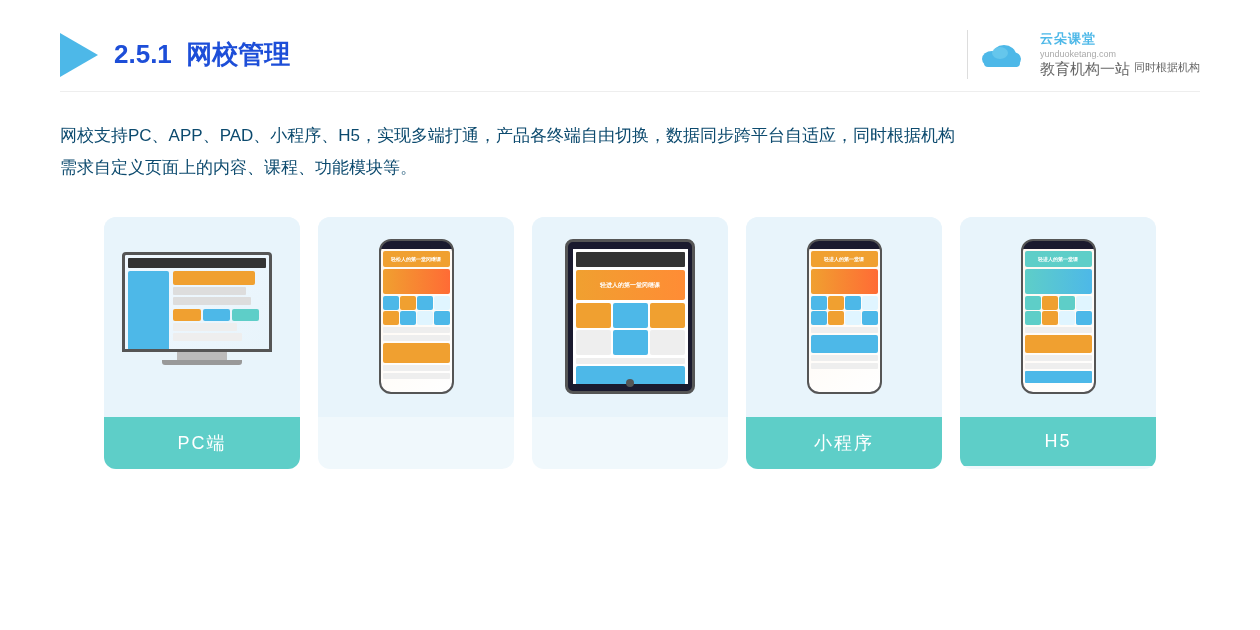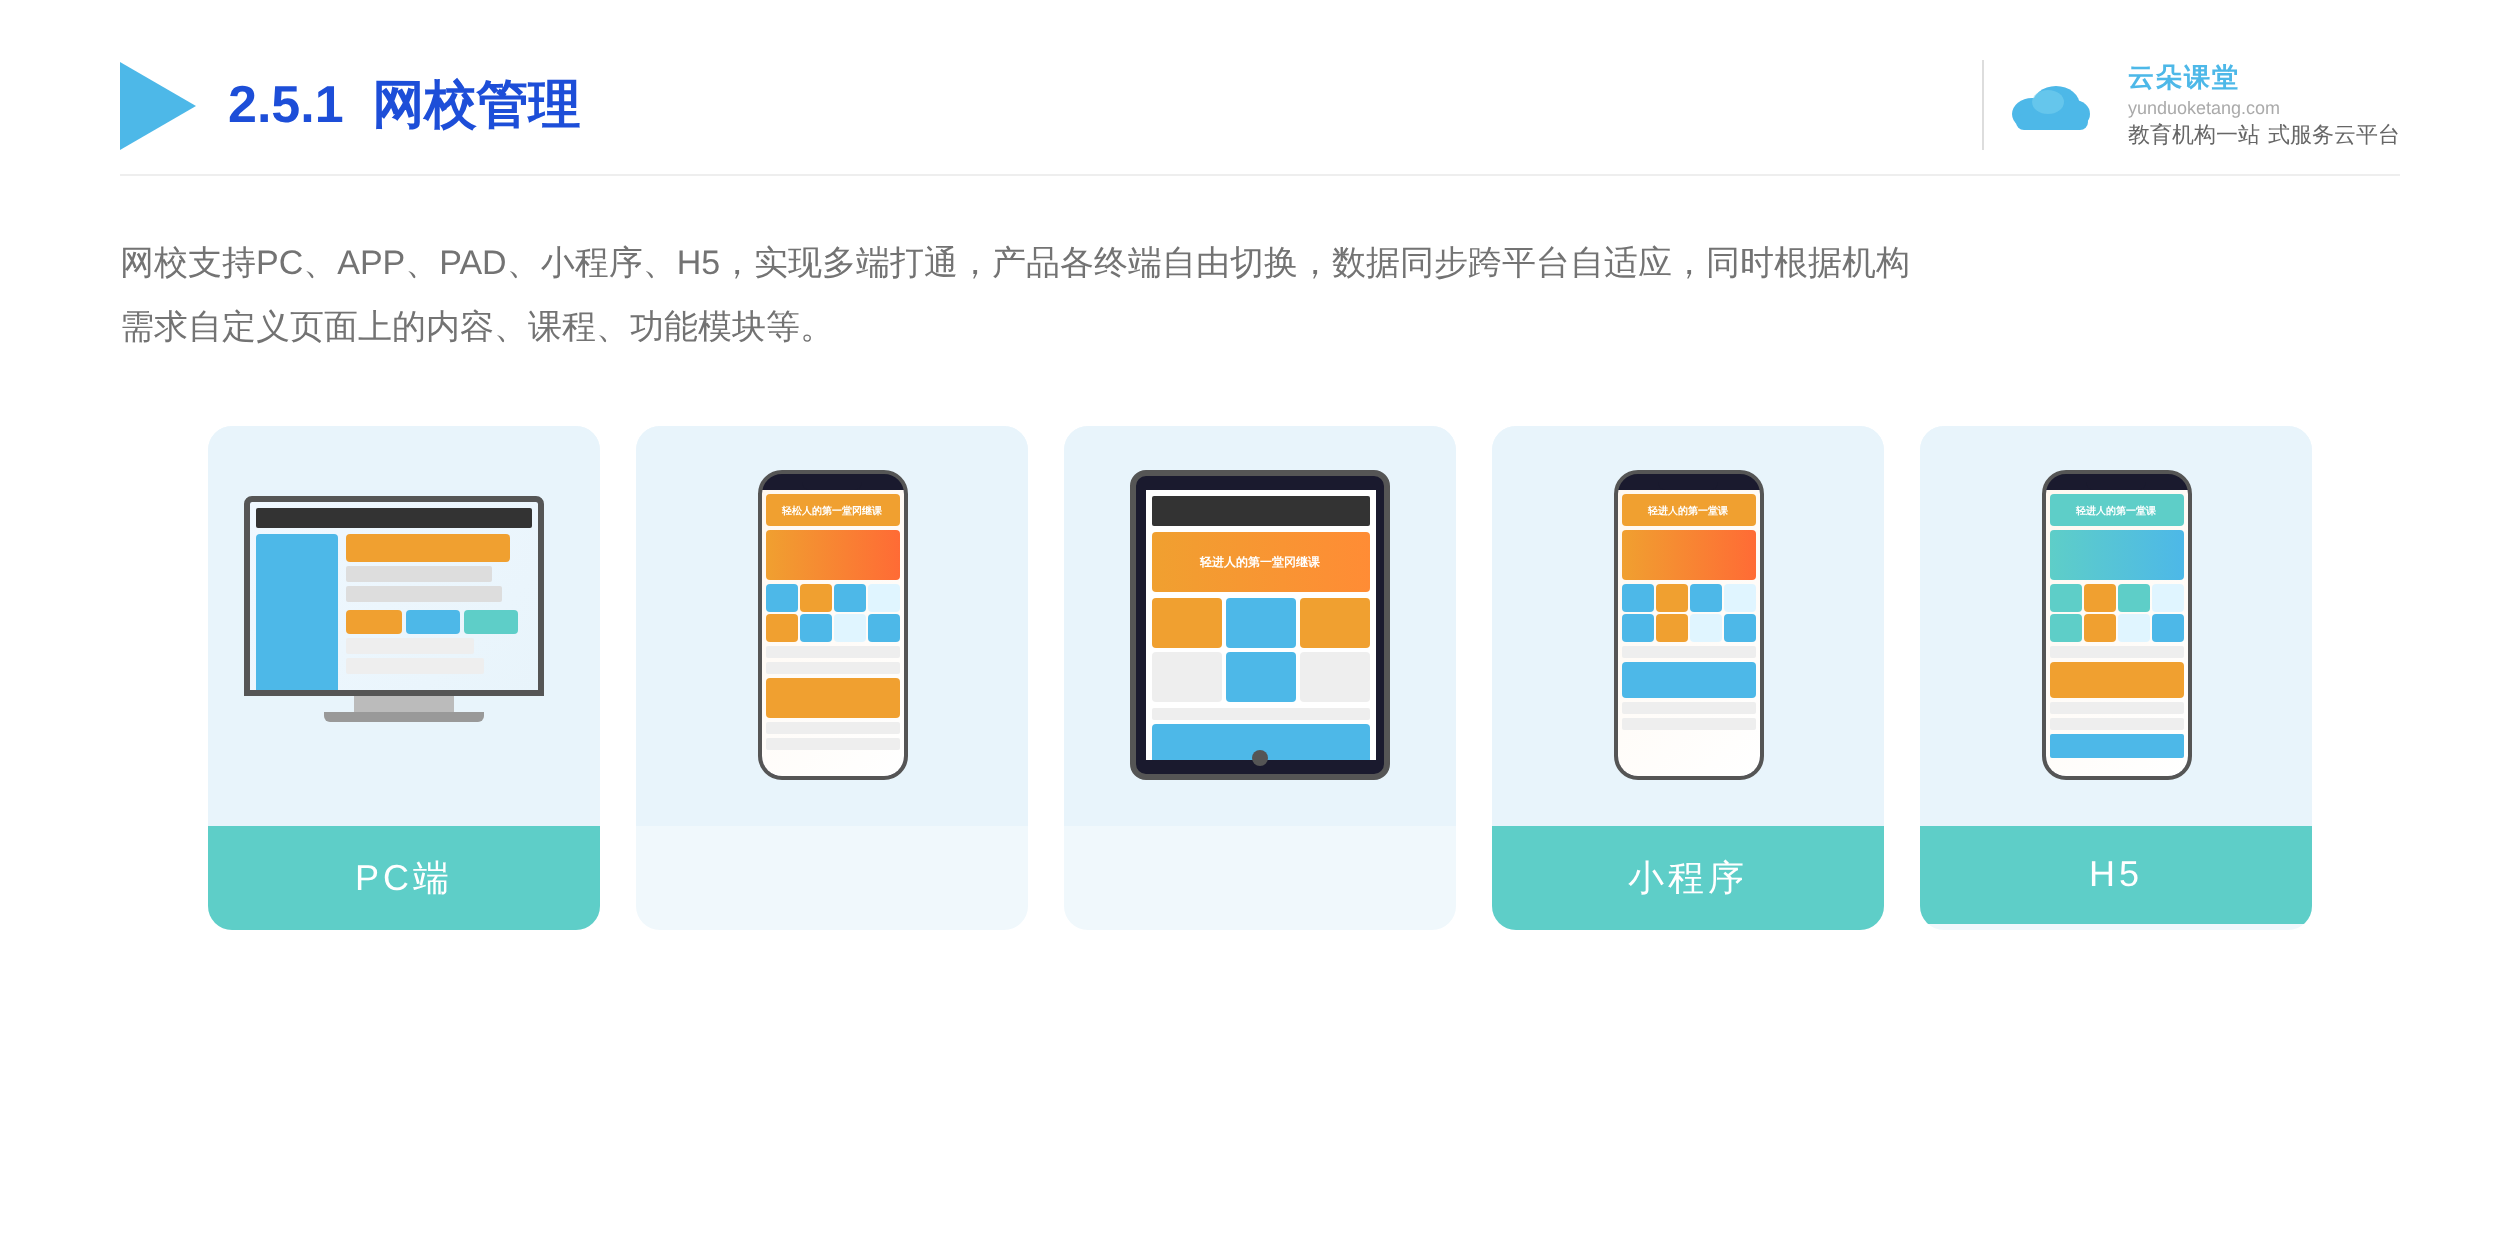--- a/index.html
+++ b/index.html
@@ -61,21 +61,21 @@
     }
 
     .brand-url {
       font-size: 9px;
       color: #888;
     }
 
     
     .description {
       font-size: 17px;
-      color: #737373;
+      color: #0c4a6e;
       line-height: 1.9;
       margin-bottom: 32px;
     }
 
     
     .cards-container {
       display: flex;
       gap: 18px;
       justify-content: center;
       margin-top: 10px;
@@ -336,21 +336,21 @@
       height: 36px;
     }
 
     .brand-right-text {
       display: flex;
       flex-direction: column;
       gap: 1px;
     }
 
     .brand-line1 {
-      font-size: 11px;
+      font-size: 15px;
       color: #666;
       white-space: nowrap;
     }
 
     .brand-line2 {
       font-size: 11px;
       color: #666;
       white-space: nowrap;
     }
   </style>
@@ -376,21 +376,21 @@
           <rect x="6" y="22" width="36" height="8" rx="4" fill="#4db8e8"></rect>
 
           <ellipse cx="22" cy="16" rx="8" ry="6" fill="#7dd4f0" opacity="0.5"></ellipse>
         </svg>
       </div>
       <div class="brand-right-text">
         <span class="brand-name">云朵课堂</span>
         <span class="brand-url" style="font-size:9px;color:#aaa;">yunduoketang.com</span>
         <div style="display:flex;gap:4px;">
           <span class="brand-line1">教育机构一站</span>
-          <span class="brand-line2">式服务云平台</span>
+          <span class="brand-line2">同时根据机构</span>
         </div>
       </div>
     </div>
   </div>
 
   <div class="description">
     <p>网校支持PC、APP、PAD、小程序、H5，实现多端打通，产品各终端自由切换，数据同步跨平台自适应，同时根据机构</p>
     <p>需求自定义页面上的内容、课程、功能模块等。</p>
   </div>
 

